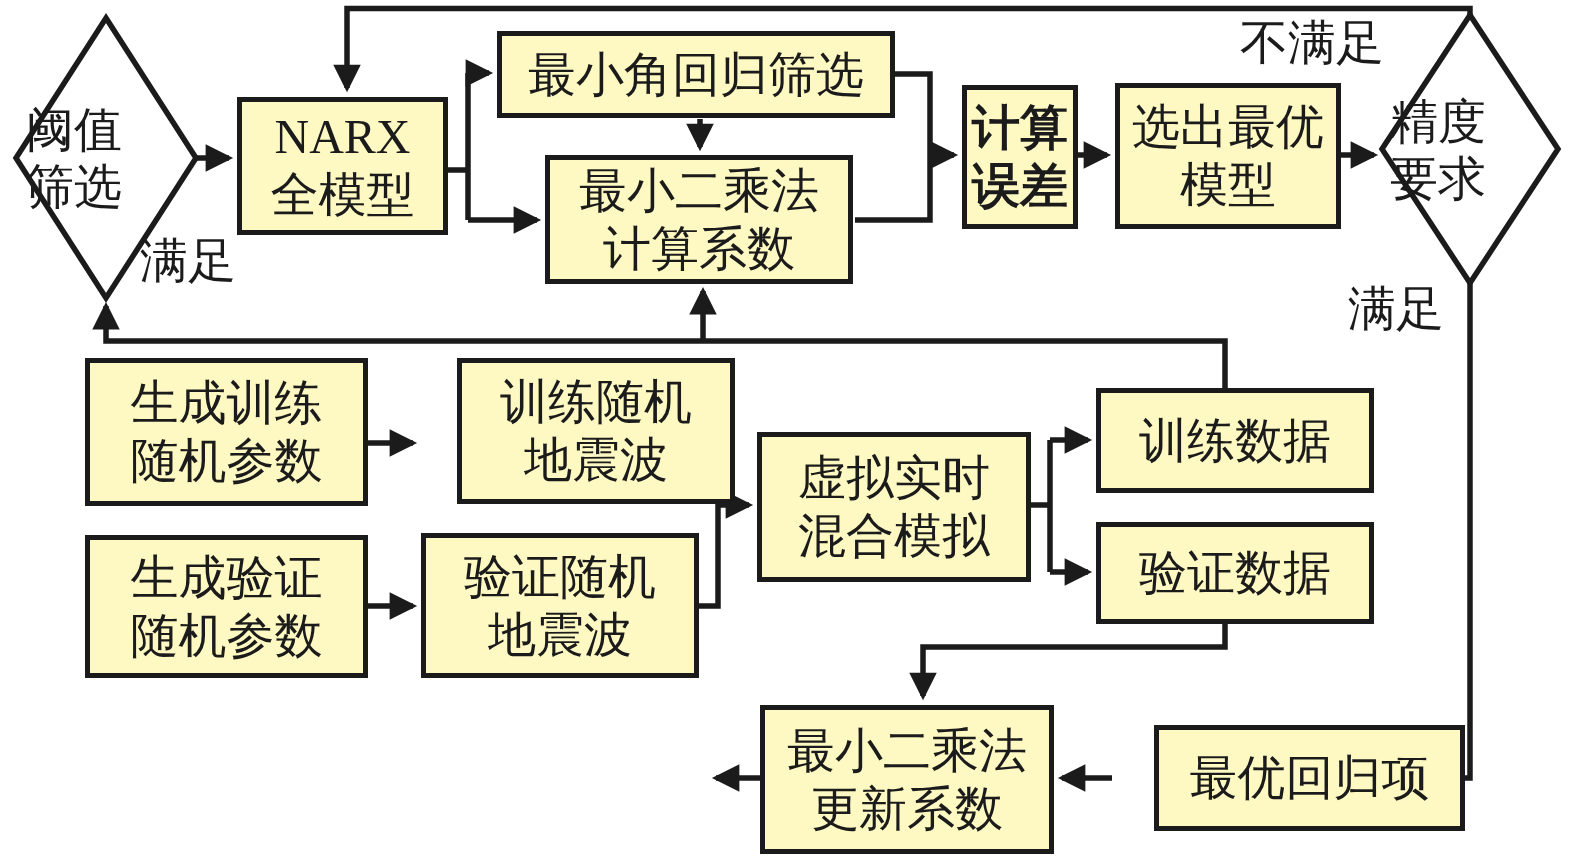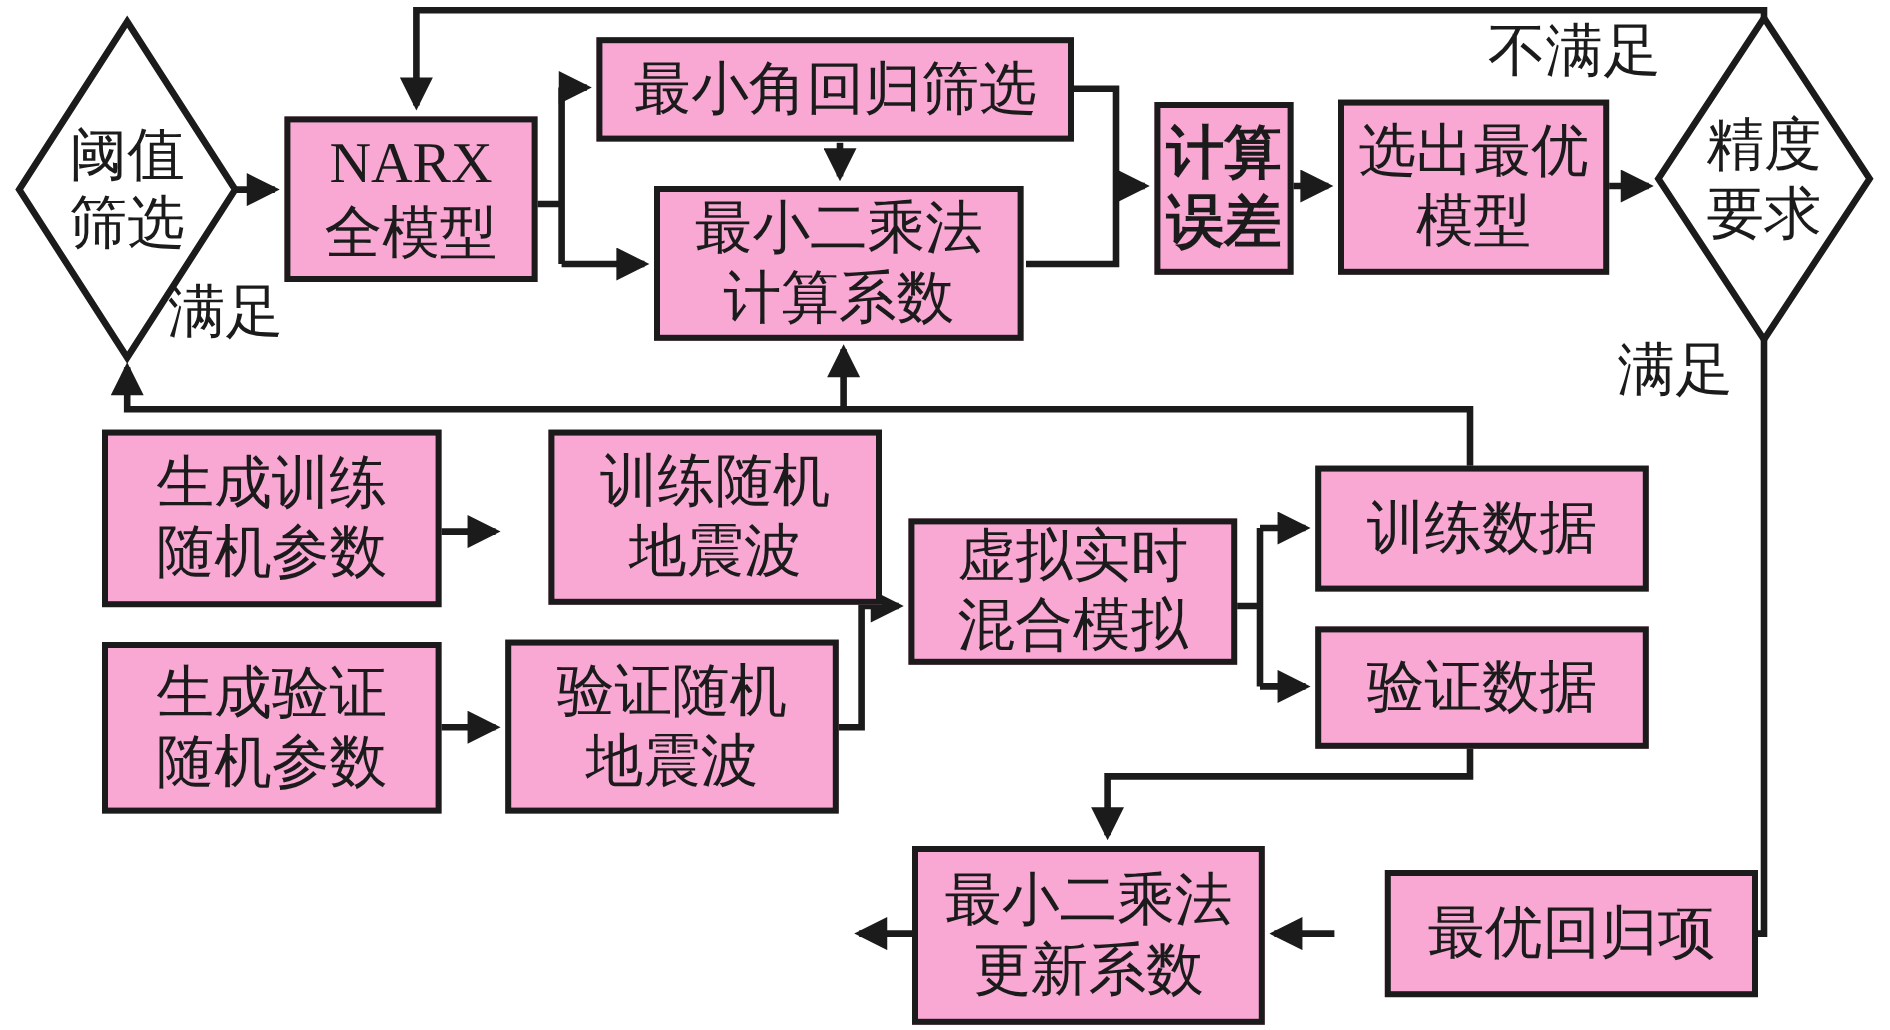--- a/index.html
+++ b/index.html
@@ -9,36 +9,36 @@
     background:#ffffff;
     font-family:"Liberation Serif","DejaVu Serif",serif;
     color:#1b1b1b;
     overflow:hidden;
   }
   svg.layer{position:absolute;left:0;top:0;width:1575px;height:858px;}
   .node{
     position:absolute;
     box-sizing:border-box;
     border:5px solid #1b1b1b;
-    background:#f9a8d4;
+    background:#fef9c3;
     display:flex;
     flex-direction:column;
     align-items:center;
     justify-content:center;
     text-align:center;
     font-size:48px;
     line-height:1.2;
     white-space:nowrap;
   }
   .node .ln{display:block;}
   .dlabel{
     position:absolute;
     display:flex;
     flex-direction:column;
-    align-items:center;
+    align-items:flex-start;
     justify-content:center;
     text-align:center;
     font-size:48px;
     line-height:1.18;
     white-space:nowrap;
   }
   .elabel{
     position:absolute;
     font-size:48px;
     line-height:1.05;
@@ -148,21 +148,21 @@
   <div class="node" style="left:85px;top:535px;width:283px;height:143px;">
     <span class="ln">生成验证</span>
     <span class="ln">随机参数</span>
   </div>
 
   <div class="node" style="left:421px;top:533px;width:278px;height:145px;">
     <span class="ln">验证随机</span>
     <span class="ln">地震波</span>
   </div>
 
-  <div class="node" style="left:757px;top:432px;width:274px;height:122px;">
+  <div class="node" style="left:757px;top:432px;width:274px;height:150px;">
     <span class="ln">虚拟实时</span>
     <span class="ln">混合模拟</span>
   </div>
 
   <div class="node" style="left:1096px;top:388px;width:278px;height:105px;">
     <span class="ln">训练数据</span>
   </div>
 
   <div class="node" style="left:1096px;top:522px;width:278px;height:102px;">
     <span class="ln">验证数据</span>

